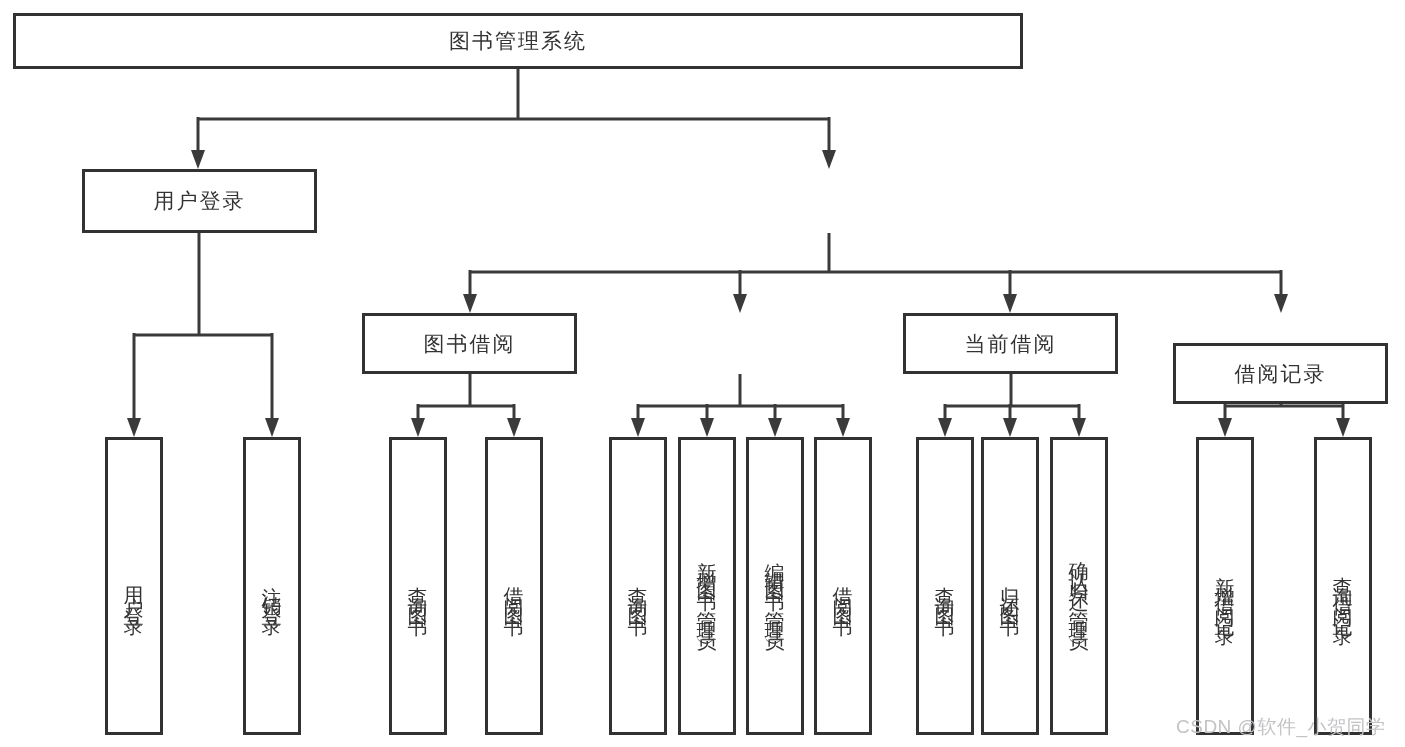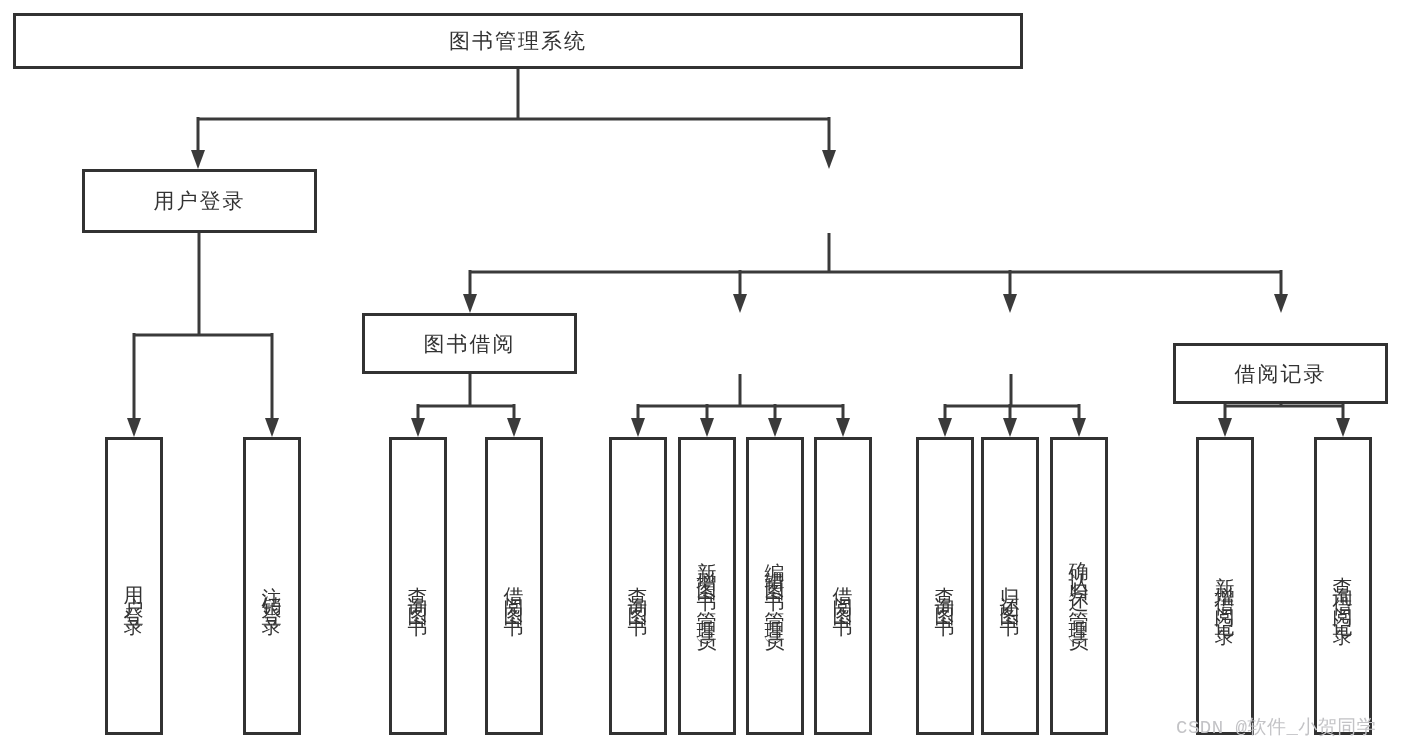--- a/index.html
+++ b/index.html
@@ -49,21 +49,20 @@
   }
   .watermark {
     position: absolute;
     left: 1176px;
     top: 714px;
     font-size: 19px;
     letter-spacing: 0.5px;
     color: #c3c3c6;
     white-space: nowrap;
     z-index: 6;
-    font-family: Liberation Mono, monospace;
   }
 </style>
 </head>
 <body>
 
 <div class="canvas">
 
   <svg class="connectors" width="1405" height="747" viewBox="0 0 1405 747">
     <g stroke="#3a3a3a" stroke-width="3" fill="none">
       <path d="M518,69 V119"></path>
@@ -157,20 +156,23 @@
     <span>图书管理系统</span>
   </div>
 
   <div class="node hbox" style="left:82px; top:169px; width:235px; height:64px;">
     <span>用户登录</span>
   </div>
 
   <div class="node hbox" style="left:362px; top:313px; width:215px; height:61px;">
     <span>图书借阅</span>
   </div>
+  <div class="node hbox" style="left:903px; top:313px; width:215px; height:61px;">
+    <span>当前借阅</span>
+  </div>
   <div class="node hbox" style="left:1173px; top:313px; width:215px; height:61px;margin-top:30px;">
     <span>借阅记录</span>
   </div>
 
   <div class="node vbox" style="left:105px; top:437px; width:58px; height:298px;">
     <span class="vtext">用户登录</span>
   </div>
   <div class="node vbox" style="left:243px; top:437px; width:58px; height:298px;">
     <span class="vtext">注销登录</span>
   </div>

